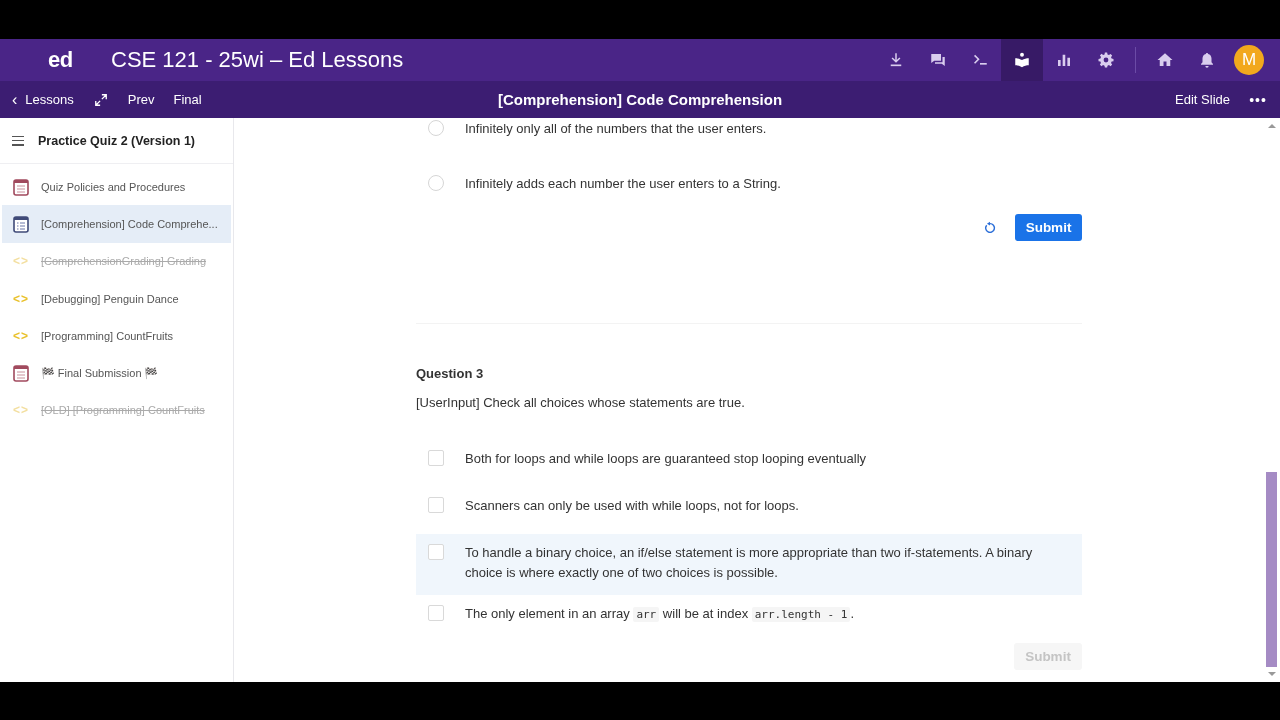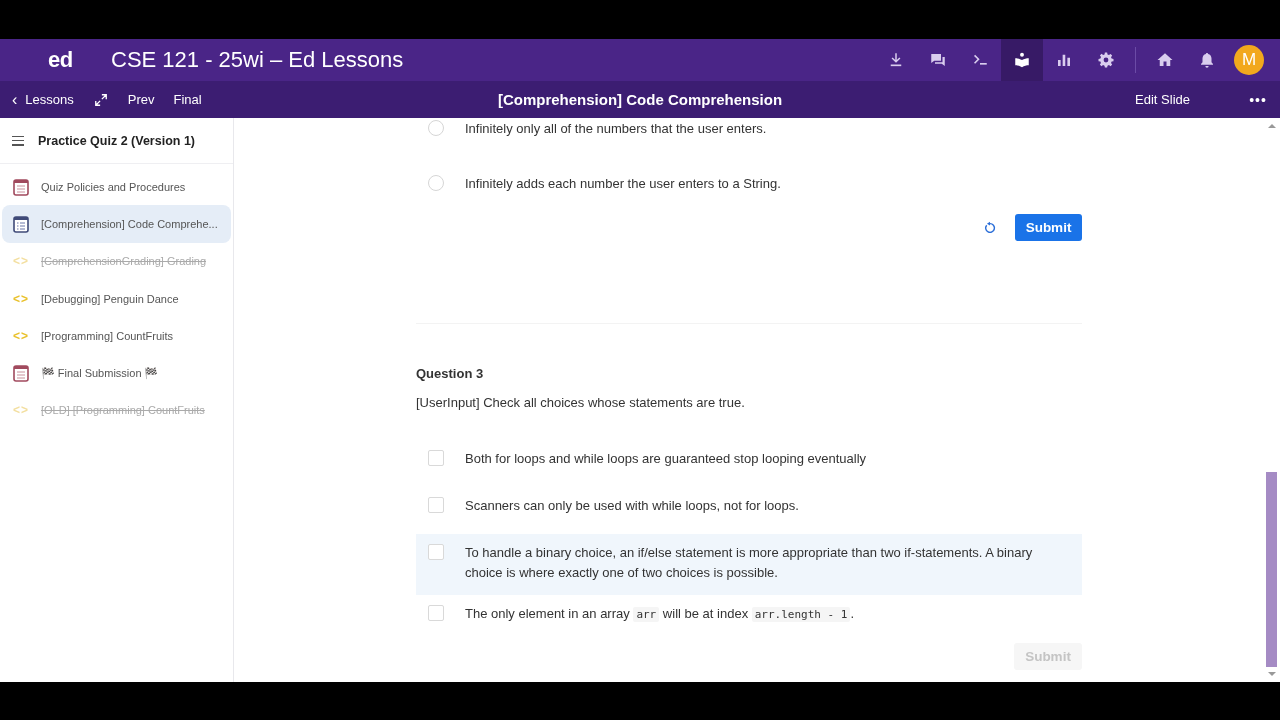--- a/index.html
+++ b/index.html
@@ -23,32 +23,32 @@
     .avatar { width: 30px; height: 30px; border-radius: 50%; background: #f2a81d; color: #fff; font-size: 17px; display: flex; align-items: center; justify-content: center; margin: 0 16px 0 6px; font-family: "Liberation Sans", sans-serif; }
 
     
     .subbar { position: absolute; left: 0; top: 42px; width: 1280px; height: 37px; background: #3c1d72; display: flex; align-items: center; color: #fff; font-size: 13px; font-family: "Liberation Sans", sans-serif; }
     .sb-left { display: flex; align-items: center; padding-left: 12px; }
     .sb-btn { display: flex; align-items: center; color: #fff; cursor: pointer; }
     .sb-btn .chev { font-size: 16px; margin-right: 8px; line-height: 1; }
     .expand { margin: 0 20px 0 20px; width: 14px; height: 14px; }
     .slide-title { position: absolute; left: 0; width: 1280px; text-align: center; font-size: 15px; font-weight: bold; pointer-events: none; }
     .slide-title span { pointer-events: auto; }
-    .sb-right { position: absolute; right: 0; display: flex; align-items: center; gap: 40px; }
+    .sb-right { position: absolute; right: 0; display: flex; align-items: center; }
     .dots { width: 20px; margin: 0 12px 0 18px; text-align: center; font-size: 14px; letter-spacing: 1px; }
 
     
     .sidebar { position: absolute; left: 0; top: 79px; width: 234px; height: 564px; background: #fff; border-right: 1px solid #e8e8ec; }
     .sidebar-head { height: 46px; display: flex; align-items: center; padding-left: 12px; border-bottom: 1px solid #efeff2; }
     .hamburger { width: 12px; height: 10px; display: flex; flex-direction: column; justify-content: space-between; margin-right: 14px; }
     .hamburger i { display: block; height: 1.5px; background: #555; }
     .sidebar-title { font-size: 12.5px; font-weight: bold; color: #222; font-family: "Liberation Sans", sans-serif; }
     .side-list { padding-top: 4px; }
     .side-item { height: 37.3px; display: flex; align-items: center; padding-left: 10px; margin: 0 2px; font-size: 11px; color: #555; cursor: pointer; font-family: "Liberation Sans", sans-serif; }
-    .side-item.active { background: #e5edf7; border-radius: 8px; }
+    .side-item.active { background: #e5edf7; border-radius: 0; }
     .side-item.strike .label { text-decoration: line-through; color: #aaa; }
     .side-item .ic { width: 18px; height: 18px; margin-right: 11px; display: flex; align-items: center; justify-content: center; flex-shrink: 0; }
     .side-item .label { white-space: nowrap; overflow: hidden; text-overflow: ellipsis; }
     .code-ic { color: #e9c12b; font-size: 12px; font-weight: bold; letter-spacing: 1px; }
     .code-ic.faded { color: #f3dfa0; }
 
     
     .main { position: absolute; left: 235px; top: 79px; width: 1030px; height: 564px; background: #fff; overflow: hidden; }
     .content { position: absolute; left: 181px; top: 0; width: 666px; font-family: "Liberation Sans", sans-serif; }
     .opt { display: flex; align-items: flex-start; color: #333; font-size: 13px; line-height: 19.5px; }

